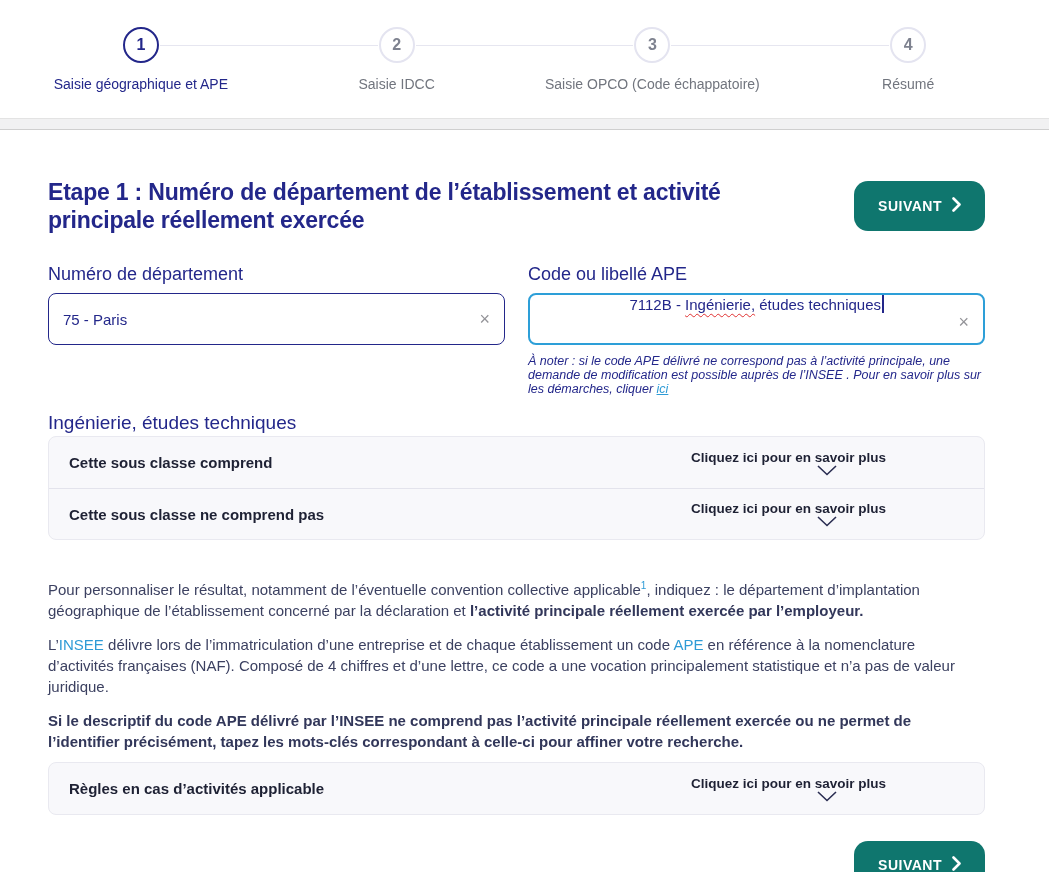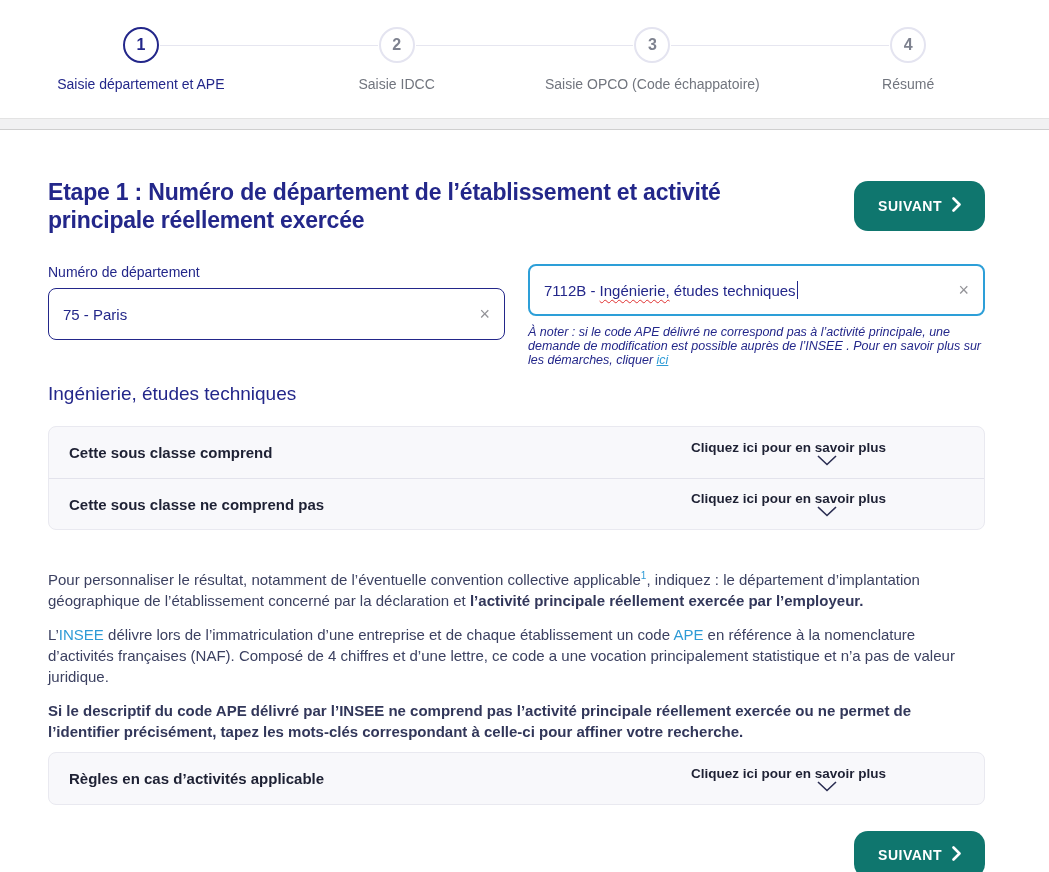--- a/index.html
+++ b/index.html
@@ -33,37 +33,37 @@
        max-width:740px; letter-spacing:-0.2px; }
   .btn-next {
     background:#0f766e; color:#fff; border:none; border-radius:14px; cursor:pointer;
     font-family:inherit; font-size:14px; font-weight:700; letter-spacing:0.5px;
     padding:0 24px; height:50px; display:flex; align-items:center; gap:10px;
     flex-shrink:0;
   }
   
   .fields-row { display:flex; gap:23px; margin-top:30px; }
   .field-col { flex:1; min-width:0; }
-  .field-label { font-size:14px; font-weight:500; color:#23278a; margin-bottom:8px; }
+  .field-label { font-size:18px; font-weight:500; color:#23278a; margin-bottom:8px; }
   .input-box {
     height:52px; border-radius:8px; background:#fff; display:flex; align-items:center;
     padding:0 14px; font-size:15px; color:#23278a; cursor:text;
   }
   .input-box.navy { border:1px solid #23278a; }
-  .input-box.focused { border:2px solid #2d9fd8; }
+  .input-box.focused { border:2px solid #2d9fd8;flex-direction:column; }
   .clear-x { margin-left:auto; color:#949499; font-size:18px; line-height:1; cursor:pointer; }
   .misspelled { text-decoration:underline wavy #e03131 1px; text-underline-offset:3px; }
   .caret { display:inline-block; width:1.5px; height:18px; background:#23278a;
     vertical-align:-3px; margin-left:1px; }
   .field-note { margin-top:9px; font-style:italic; font-size:12.5px; line-height:14px;
     color:#23278a; }
   .field-note a { color:#2e9bd6; font-style:italic; }
   
   .result-title { margin-top:16px; font-size:19px; font-weight:400; color:#23278a; }
-  .accordion-group { margin-top:21px; border:1px solid #e9e9f0; border-radius:8px;
+  .accordion-group { margin-top:2px; border:1px solid #e9e9f0; border-radius:8px;
     background:#f8f8fb; overflow:hidden; }
   .accordion-row { display:flex; align-items:center; height:51px; padding:0 20px; cursor:pointer; }
   .accordion-row + .accordion-row { border-top:1px solid #e3e3ec; }
   .acc-title { font-size:15px; font-weight:700; color:#1e2134; }
   .acc-right { margin-left:auto; display:flex; align-items:center;flex-direction:column; }
   .acc-cta { font-size:13.5px; font-weight:700; color:#1e2134; margin-right:78px; }
   .chev-down { color:#2a2d52; display:flex; }
   
   .info { margin-top:35px; font-size:15px; line-height:21px; color:#3c4161; }
   .info p + p { margin-top:13px; }
@@ -75,21 +75,21 @@
   .btn-next.small { height:47px; }
 </style>
 </head>
 <body>
 
 <div class="stepper">
   <div class="step active">
     <div class="step-circle">
         <span>1</span>
       </div>
-    <div class="step-label">Saisie département et APE</div>
+    <div class="step-label">Saisie géographique et APE</div>
   </div>
   <div class="step">
     <div class="step-circle">
         <span>2</span>
       </div>
     <div class="step-label">Saisie IDCC</div>
   </div>
   <div class="step">
     <div class="step-circle">
         <span>3</span>
@@ -122,20 +122,21 @@
 
   <div class="fields-row">
     <div class="field-col">
       <div class="field-label">Numéro de département</div>
       <div class="input-box navy">
         <span>75 - Paris</span>
         <span class="clear-x">×</span>
       </div>
     </div>
     <div class="field-col">
+      <div class="field-label">Code ou libellé APE</div>
       <div class="input-box focused">
         <span><span>7112B - </span><span class="misspelled">Ingénierie,</span><span> études techniques</span><span class="caret"></span></span>
         <span class="clear-x">×</span>
       </div>
       <div class="field-note"><span>À noter : si le code APE délivré ne correspond pas à l’activité principale, une demande de modification est possible auprès de l’INSEE . Pour en savoir plus sur les démarches, cliquer </span><a href="#" style="text-decoration:underline;">ici</a></div>
     </div>
   </div>
 
   <div class="result-title">Ingénierie, études techniques</div>
 

